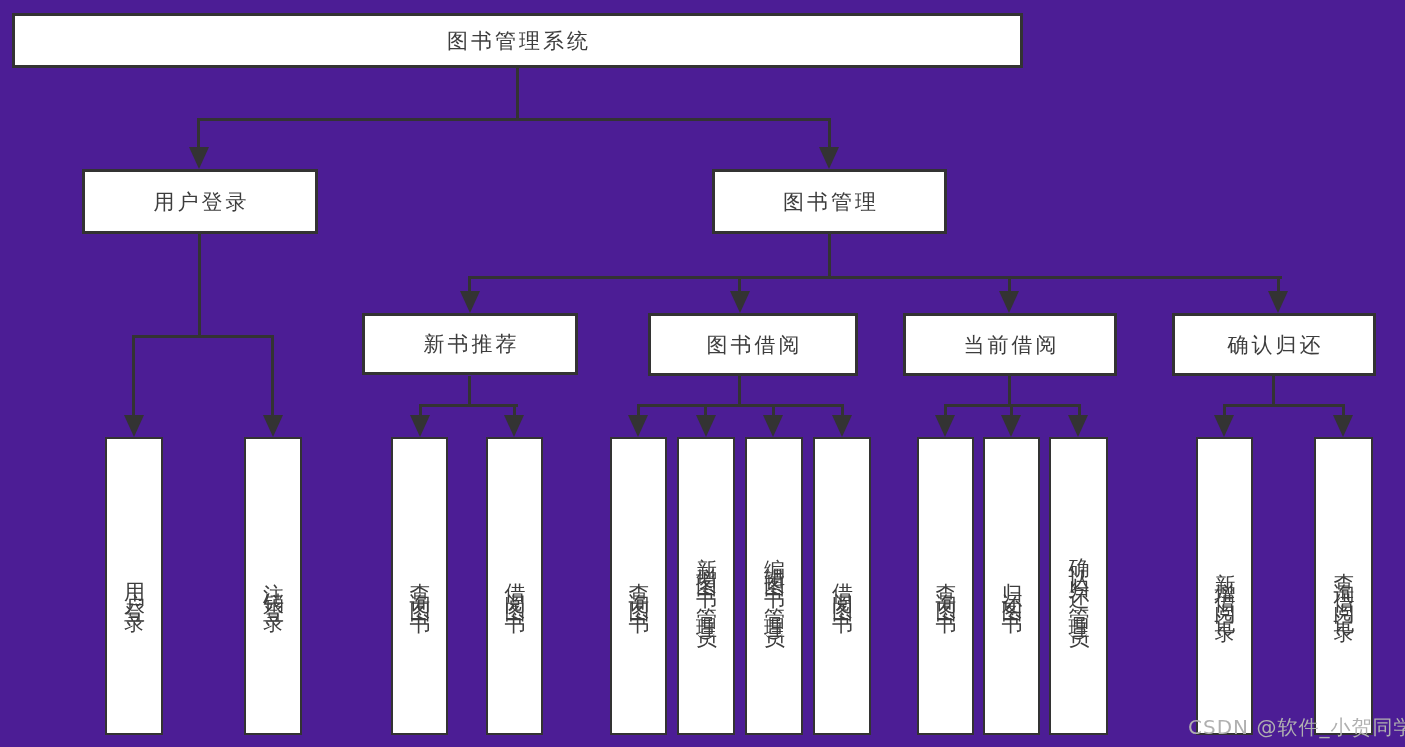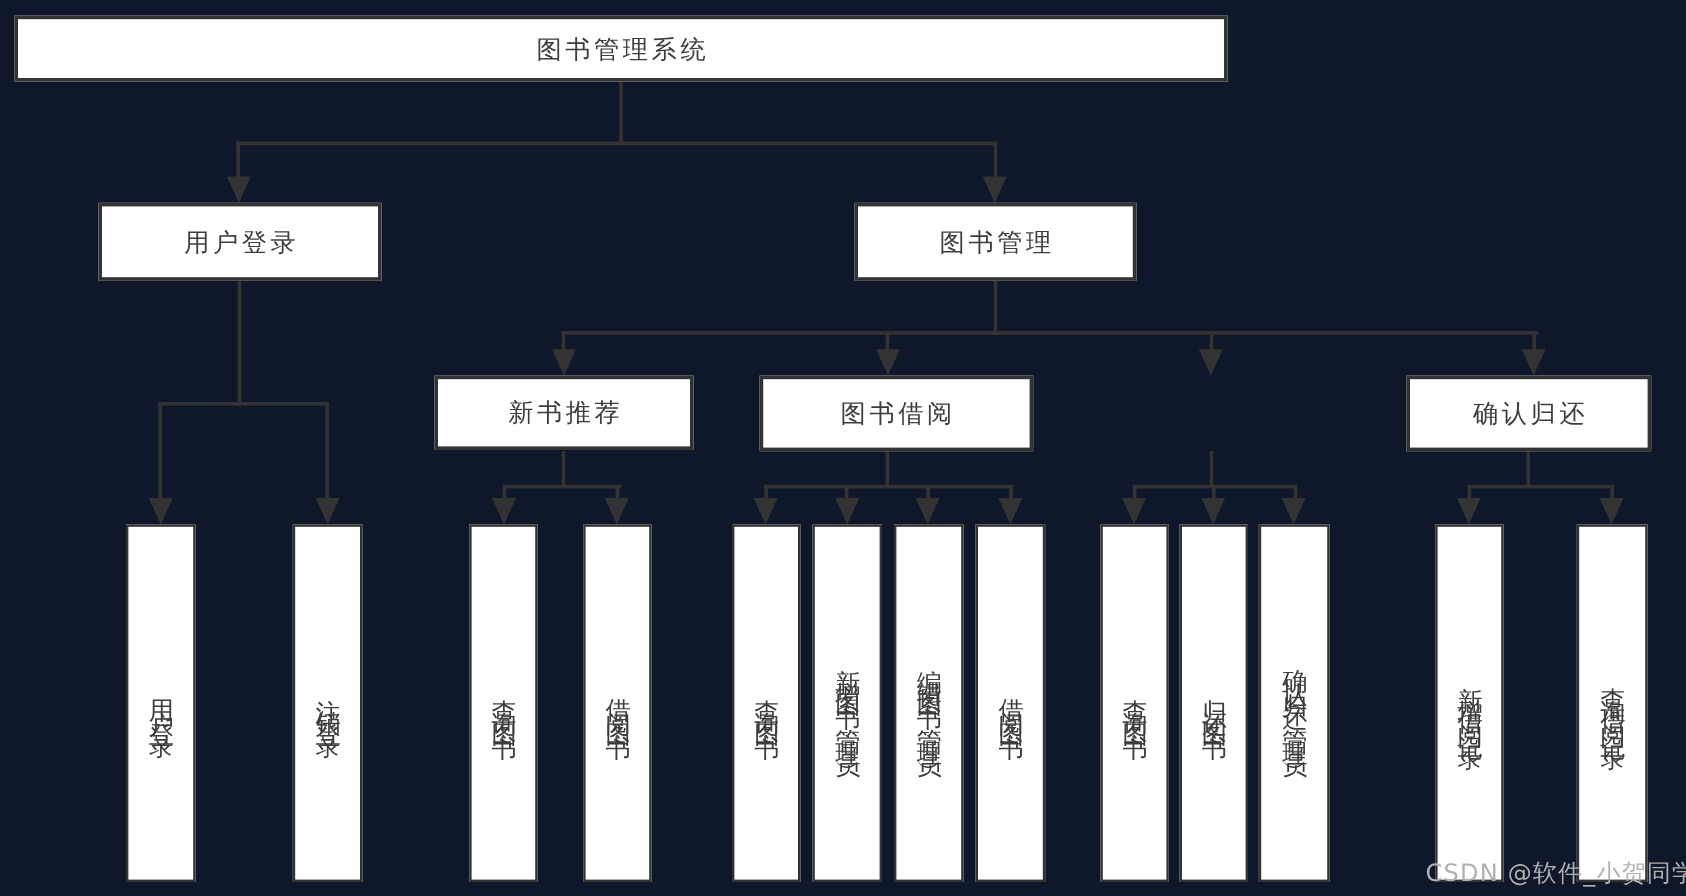--- a/index.html
+++ b/index.html
@@ -1,20 +1,20 @@
 <!DOCTYPE html>
 <html><head>
 <meta charset="utf-8">
 <style>
   html, body { margin: 0; padding: 0; background: #ffffff; }
   #canvas {
     position: relative;
     width: 1405px;
     height: 747px;
-    background: #0f172a;
+    background: #4c1d95;
     font-family: "DejaVu Sans", "Liberation Sans", sans-serif;
     color: #3d3d3d;
     overflow: hidden;
   }
   .node {
     position: absolute;
     box-sizing: border-box;
     border: 3px solid #333333;
     background: #ffffff;
     display: flex;
@@ -65,21 +65,22 @@
 <body>
 
 <div id="canvas">
 
   <div class="node h-node" style="left:12px; top:13px; width:1011px; height:55px;">图书管理系统</div>
 
   <div class="node h-node" style="left:82px; top:169px; width:236px; height:65px;">用户登录</div>
   <div class="node h-node" style="left:712px; top:169px; width:235px; height:65px;">图书管理</div>
 
   <div class="node h-node" style="left:362px; top:313px; width:216px; height:62px;">新书推荐</div>
-  <div class="node h-node" style="left:633px; top:313px; width:228px; height:63px;">图书借阅</div>
+  <div class="node h-node" style="left:648px; top:313px; width:210px; height:63px;">图书借阅</div>
+  <div class="node h-node" style="left:903px; top:313px; width:214px; height:63px;">当前借阅</div>
   <div class="node h-node" style="left:1172px; top:313px; width:204px; height:63px;">确认归还</div>
 
   <div class="node v-node" style="left:105px; top:437px; width:58px; height:298px;">用户登录</div>
   <div class="node v-node" style="left:244px; top:437px; width:58px; height:298px;">注销登录</div>
 
   <div class="node v-node" style="left:391px; top:437px; width:57px; height:298px;">查询图书</div>
   <div class="node v-node" style="left:486px; top:437px; width:57px; height:298px;">借阅图书</div>
 
   <div class="node v-node" style="left:610px; top:437px; width:57px; height:298px;">查询图书</div>
   <div class="node v-node" style="left:677px; top:437px; width:58px; height:298px;">新增图书（管理员）</div>

